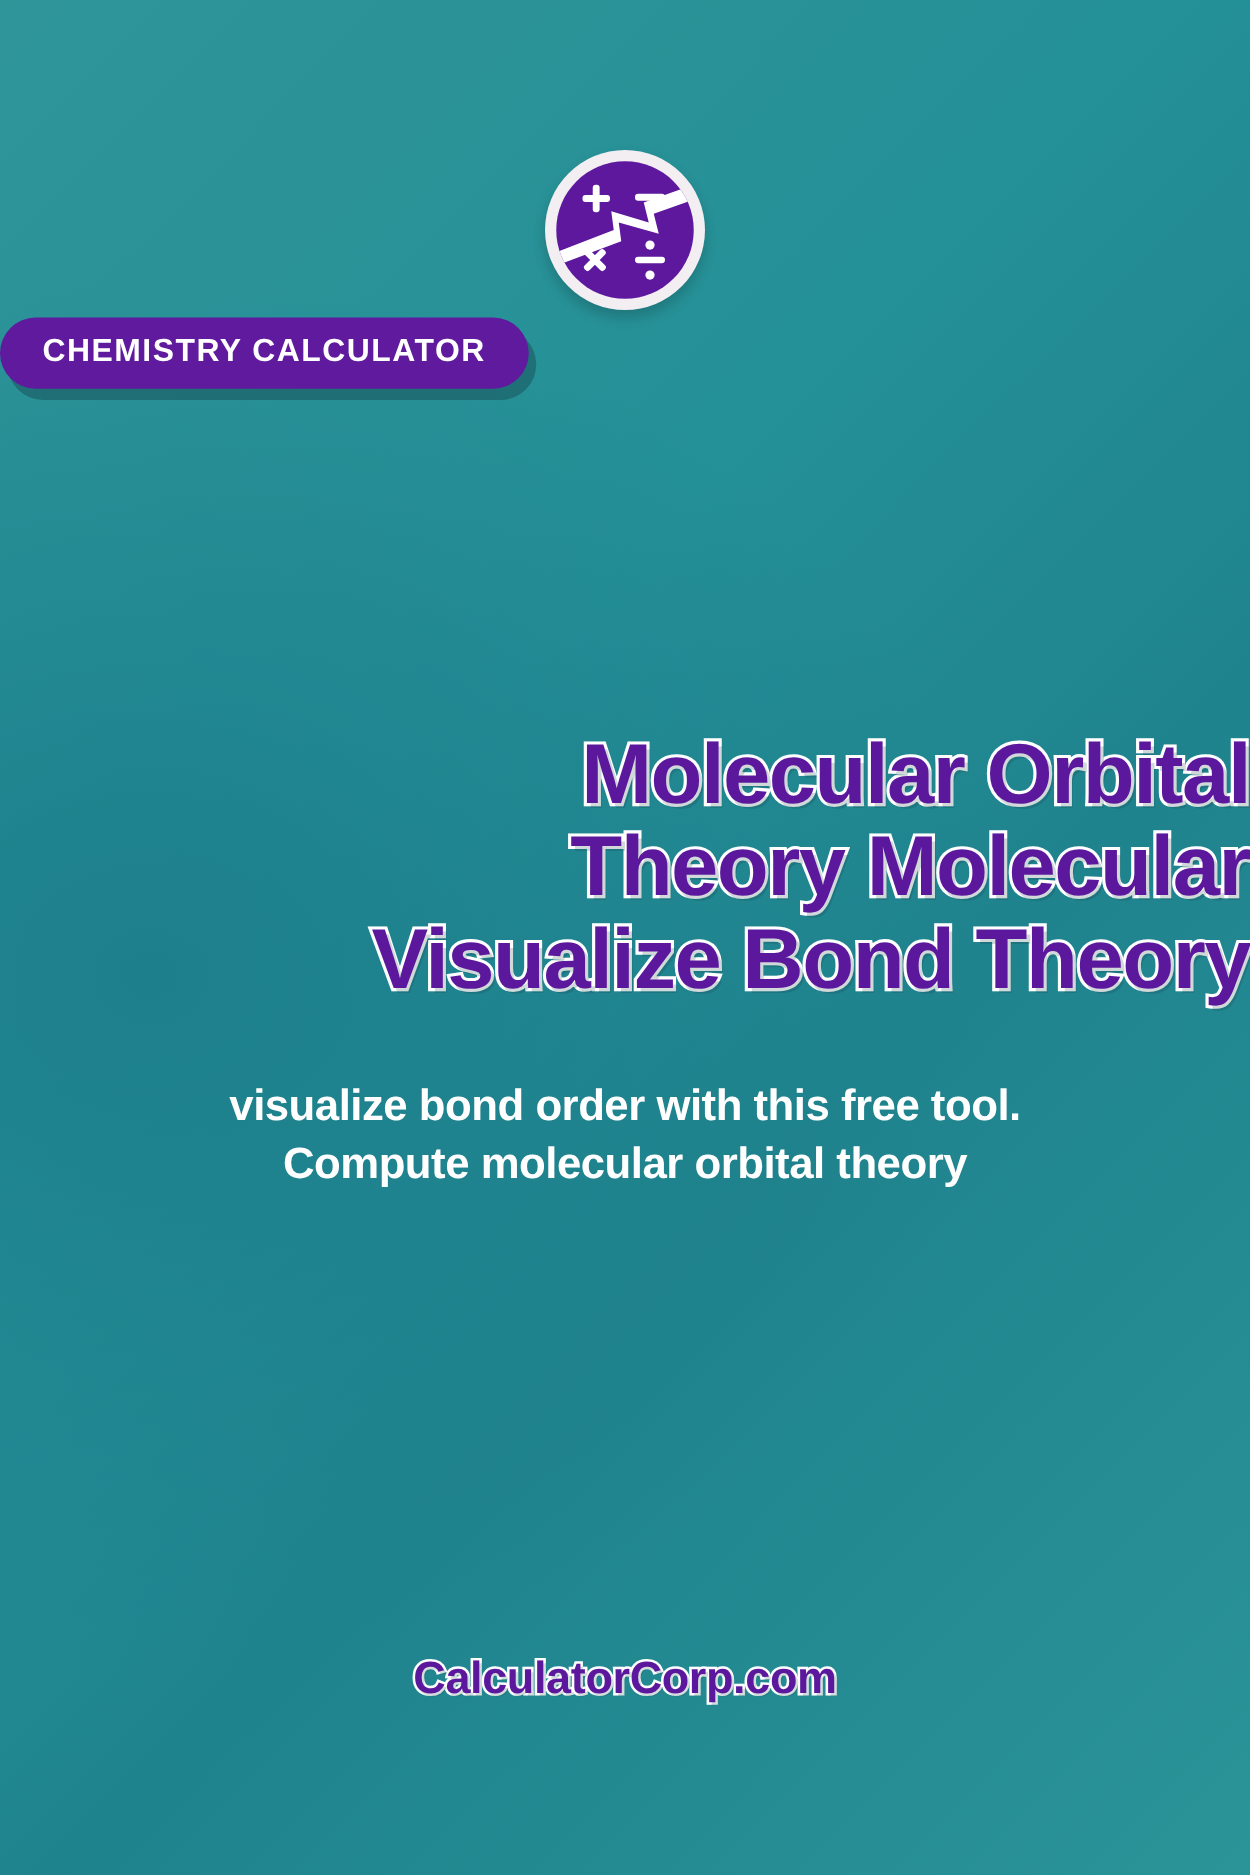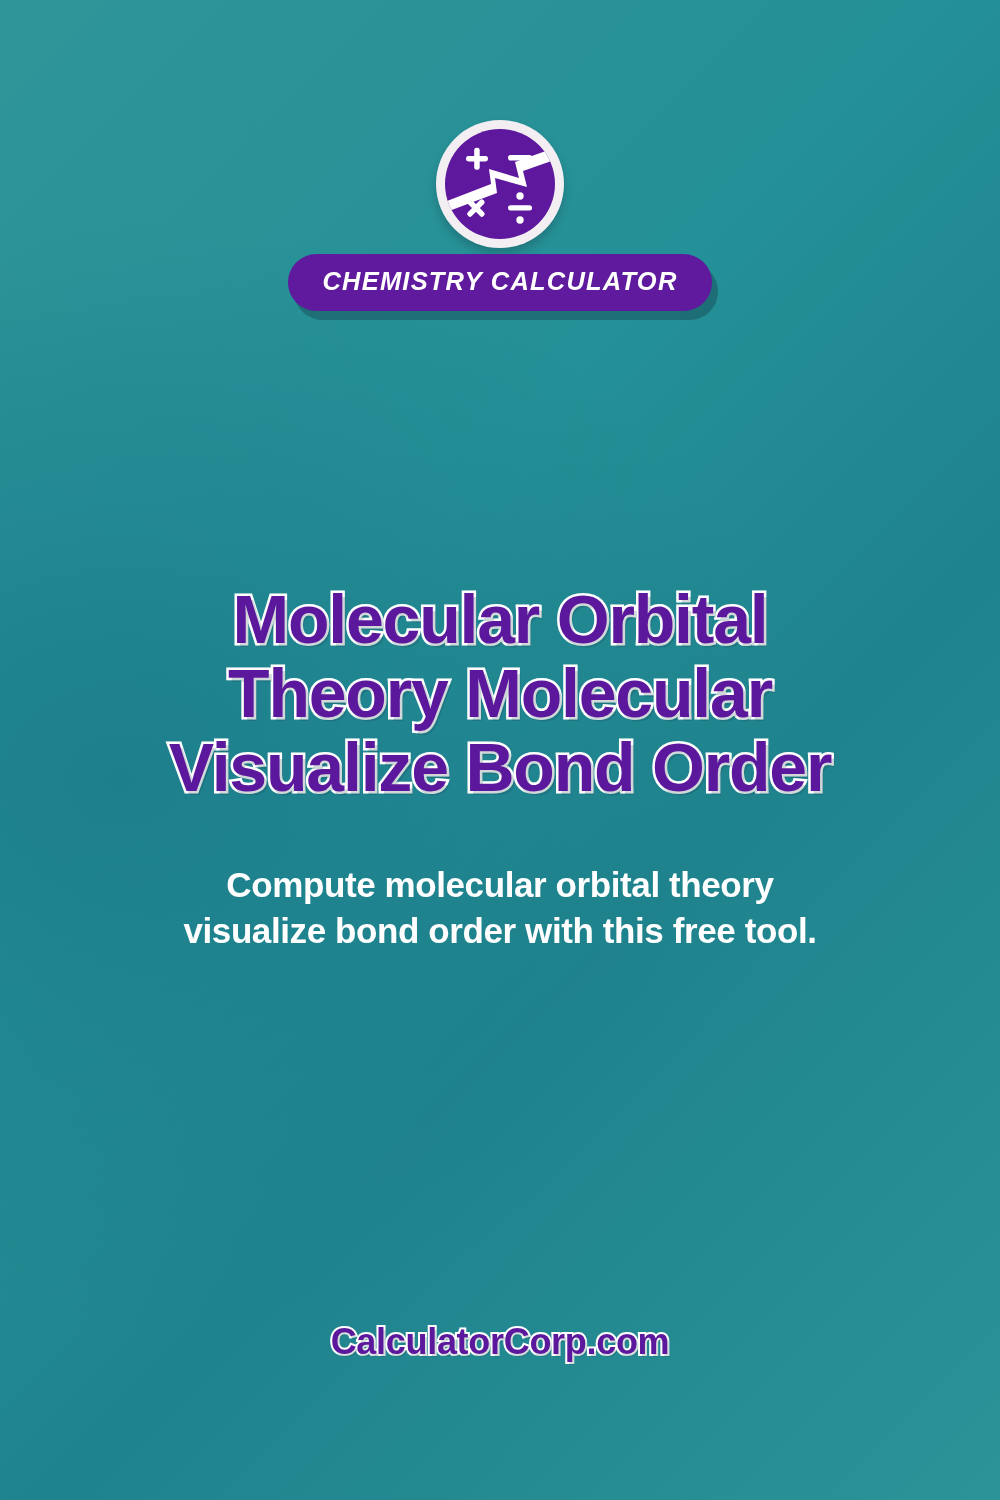--- a/index.html
+++ b/index.html
@@ -55,22 +55,20 @@
     width: 100%;
     height: 100%;
   }
 
   
   .badge-wrap {
     position: absolute;
     top: 254px;
     left: 0;
     width: 100%;
-    text-align: center;
-    font-style: italic;
   }
   .badge {
     display: inline-block;
     background: #5f1a9e;
     color: #ffffff;
     font-size: 25.5px;
     font-weight: bold;
     letter-spacing: 1.2px;
     line-height: 1;
     padding: 15px 34px 16px 34px;
@@ -93,20 +91,21 @@
     font-size: 68px;
     font-weight: bold;
     line-height: 74px;
     letter-spacing: -1.2px;
     white-space: nowrap;
     -webkit-text-stroke: 5px #ffffff;
     paint-order: stroke fill;
     text-shadow:
       3px 4px 0 rgba(20,60,68,0.20),
       0 0 1px rgba(255,255,255,0.6);
+    text-align: right;
   }
 
   
   .subtitle-block {
     position: absolute;
     top: 862px;
     left: 0;
     width: 100%;
     text-align: center;
     padding: 0 60px;
@@ -177,25 +176,25 @@
     </div>
   </div>
 
   <div class="badge-wrap">
     <span class="badge">CHEMISTRY CALCULATOR</span>
   </div>
 
   <div class="title-block">
     <span class="title-line">Molecular Orbital</span>
     <span class="title-line">Theory Molecular</span>
-    <span class="title-line">Visualize Bond Order</span>
+    <span class="title-line">Visualize Bond Theory</span>
   </div>
 
   <div class="subtitle-block">
+    <span class="subtitle-line">visualize bond order with this free tool.</span>
     <span class="subtitle-line">Compute molecular orbital theory</span>
-    <span class="subtitle-line">visualize bond order with this free tool.</span>
   </div>
 
   <div class="footer-wrap">
     <span class="footer-text">CalculatorCorp.com</span>
   </div>
 
 </div>
 
 </body></html>

